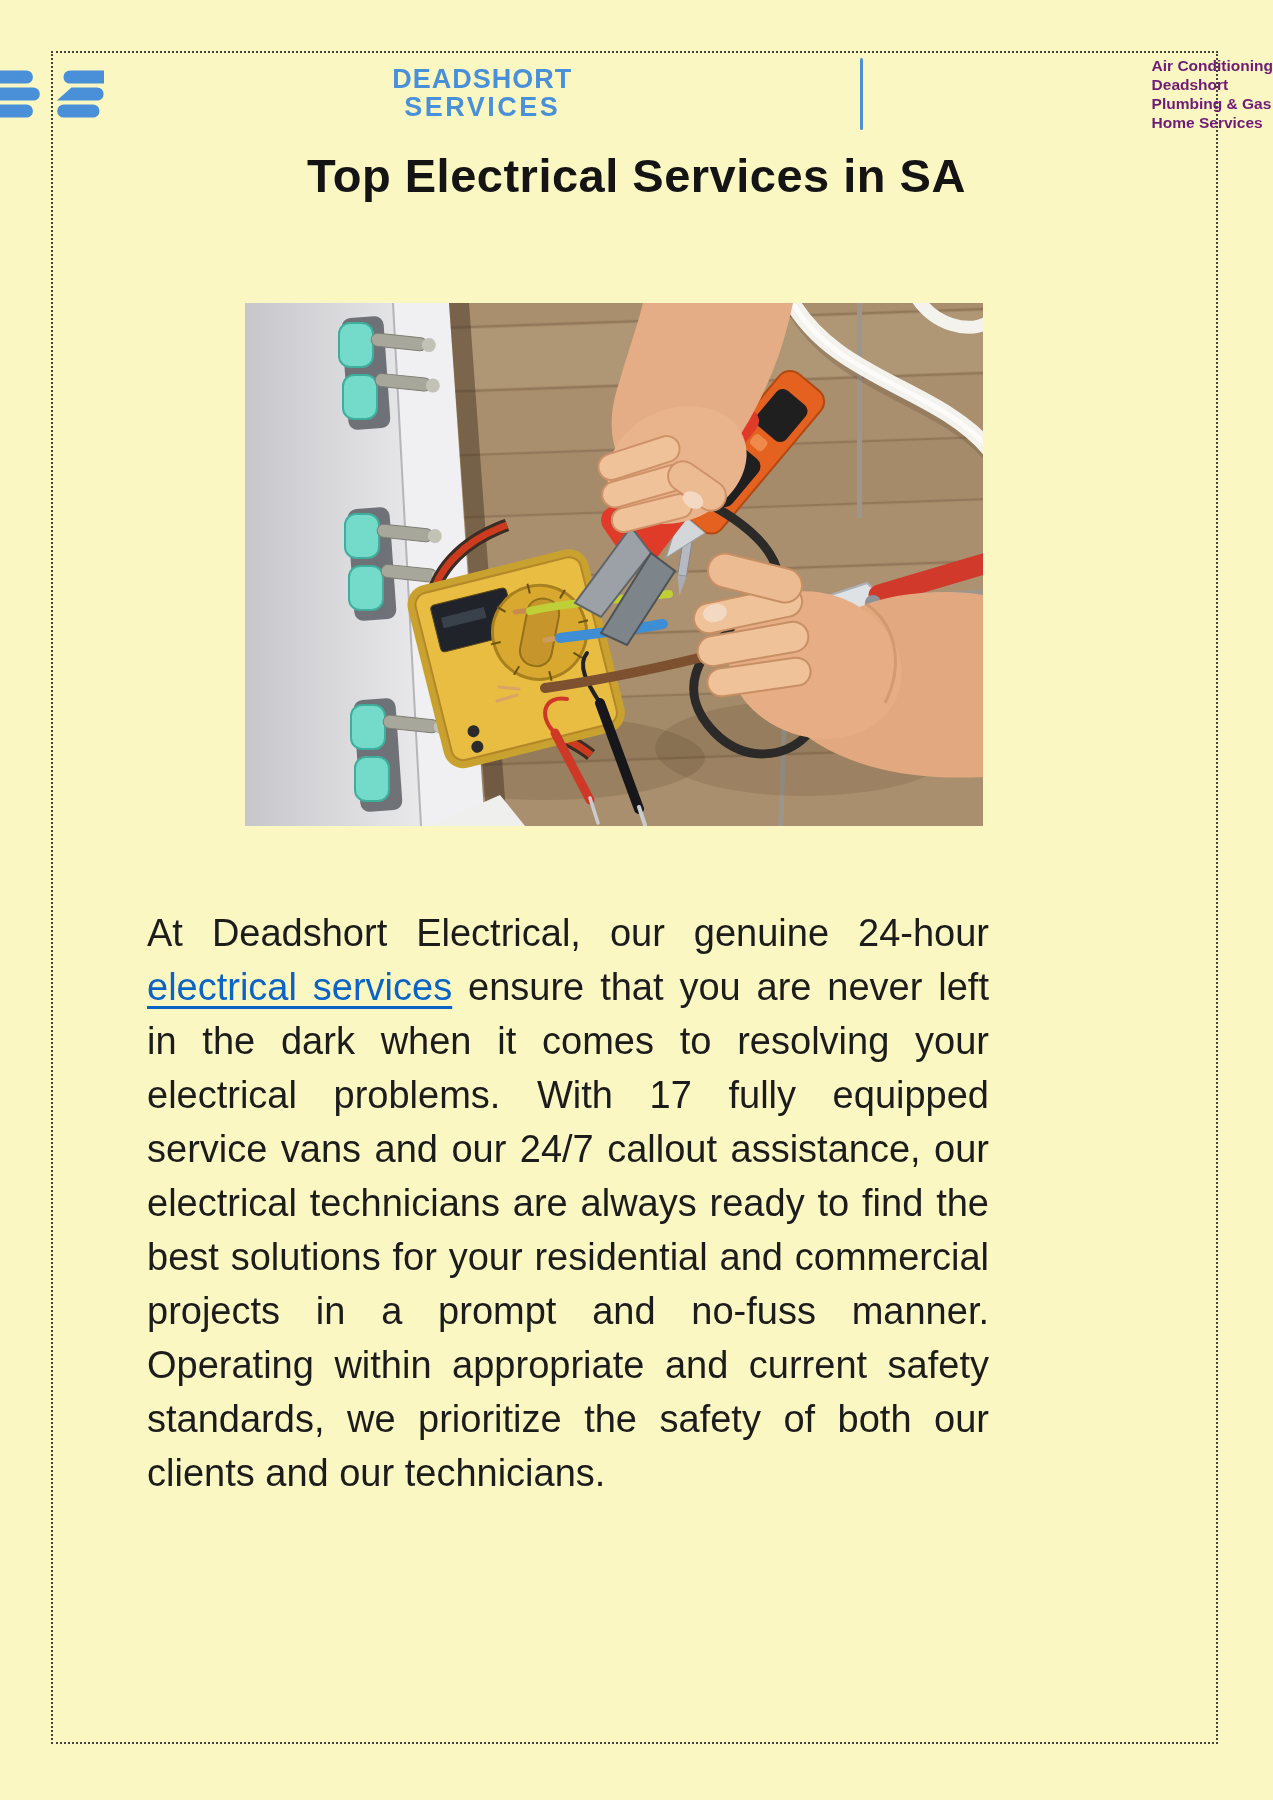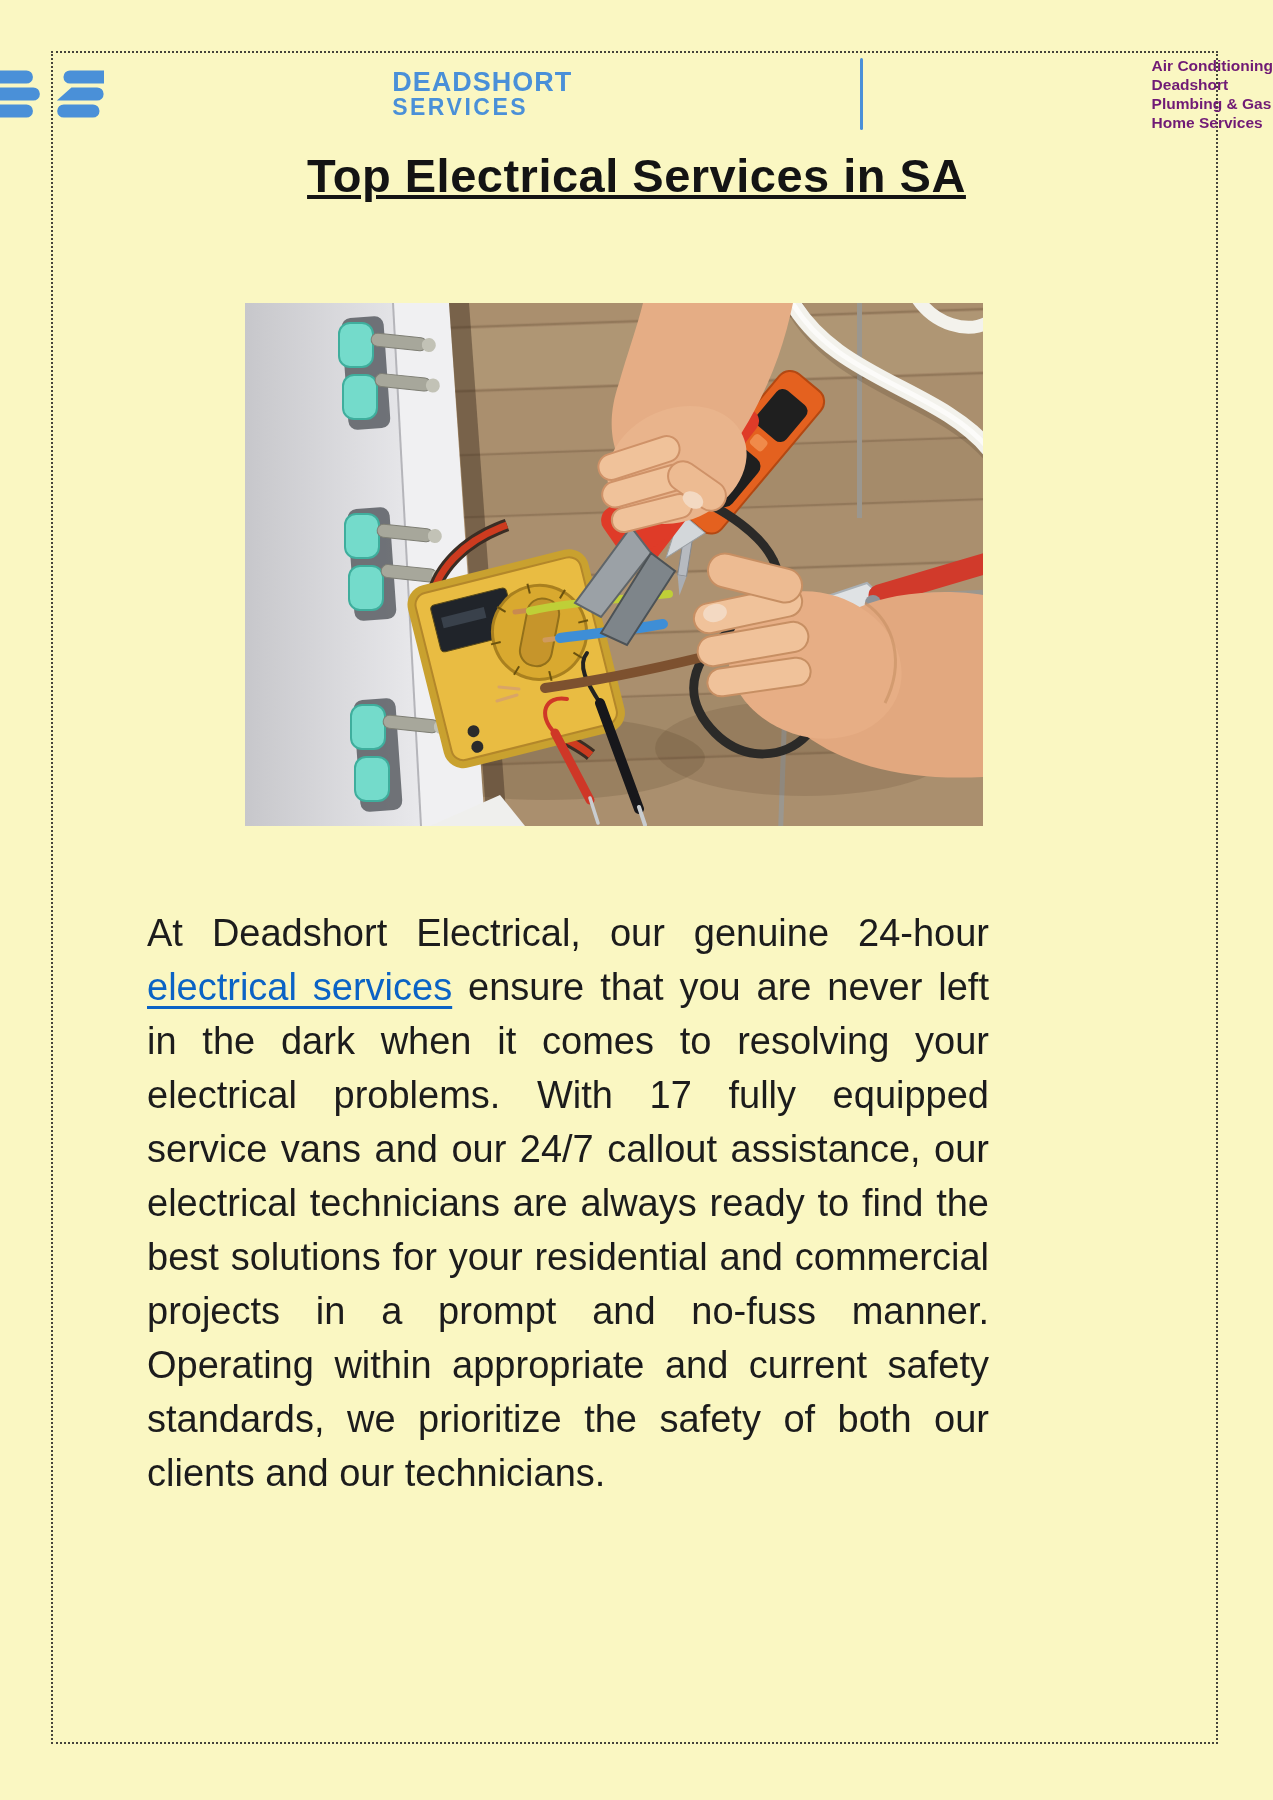--- a/index.html
+++ b/index.html
@@ -13,29 +13,28 @@
     border:2px dotted #45443C;box-sizing:border-box;
   }
   
   .logo-row{
     position:absolute;left:0;top:56px;width:100%;
     display:flex;justify-content:space-between;align-items:center;gap:17px;
   }
   .logo-mark{flex:0 0 auto;display:block;}
   .logo-text{color:#4A90D8;font-weight:bold;line-height:1.02;}
   .logo-text .l1{font-size:27px;letter-spacing:1px;}
-  .logo-text .l2{font-size:23px;letter-spacing:2.5px;}
+  .logo-text .l2{font-size:27px;letter-spacing:2.5px;margin-left:12px;}
   .logo-divider{width:3px;height:72px;background:#4A90D8;border-radius:2px;}
   .logo-services{color:#701a75;font-size:15.5px;font-weight:600;line-height:19px;}
   
   .page-title{
     position:absolute;left:0;top:148px;width:100%;margin:0;
     text-align:center;font-size:47px;font-weight:bold;color:#141414;
     letter-spacing:0.5px;
-    text-decoration:underline;
   }
   
   .hero{
     position:absolute;left:245px;top:303px;width:738px;height:523px;
     overflow:hidden;
   }
   
   .body-text{
     position:absolute;left:135px;top:894px;width:842px;margin:12px;
     font-size:38px;line-height:54px;color:#1C1C1C;

